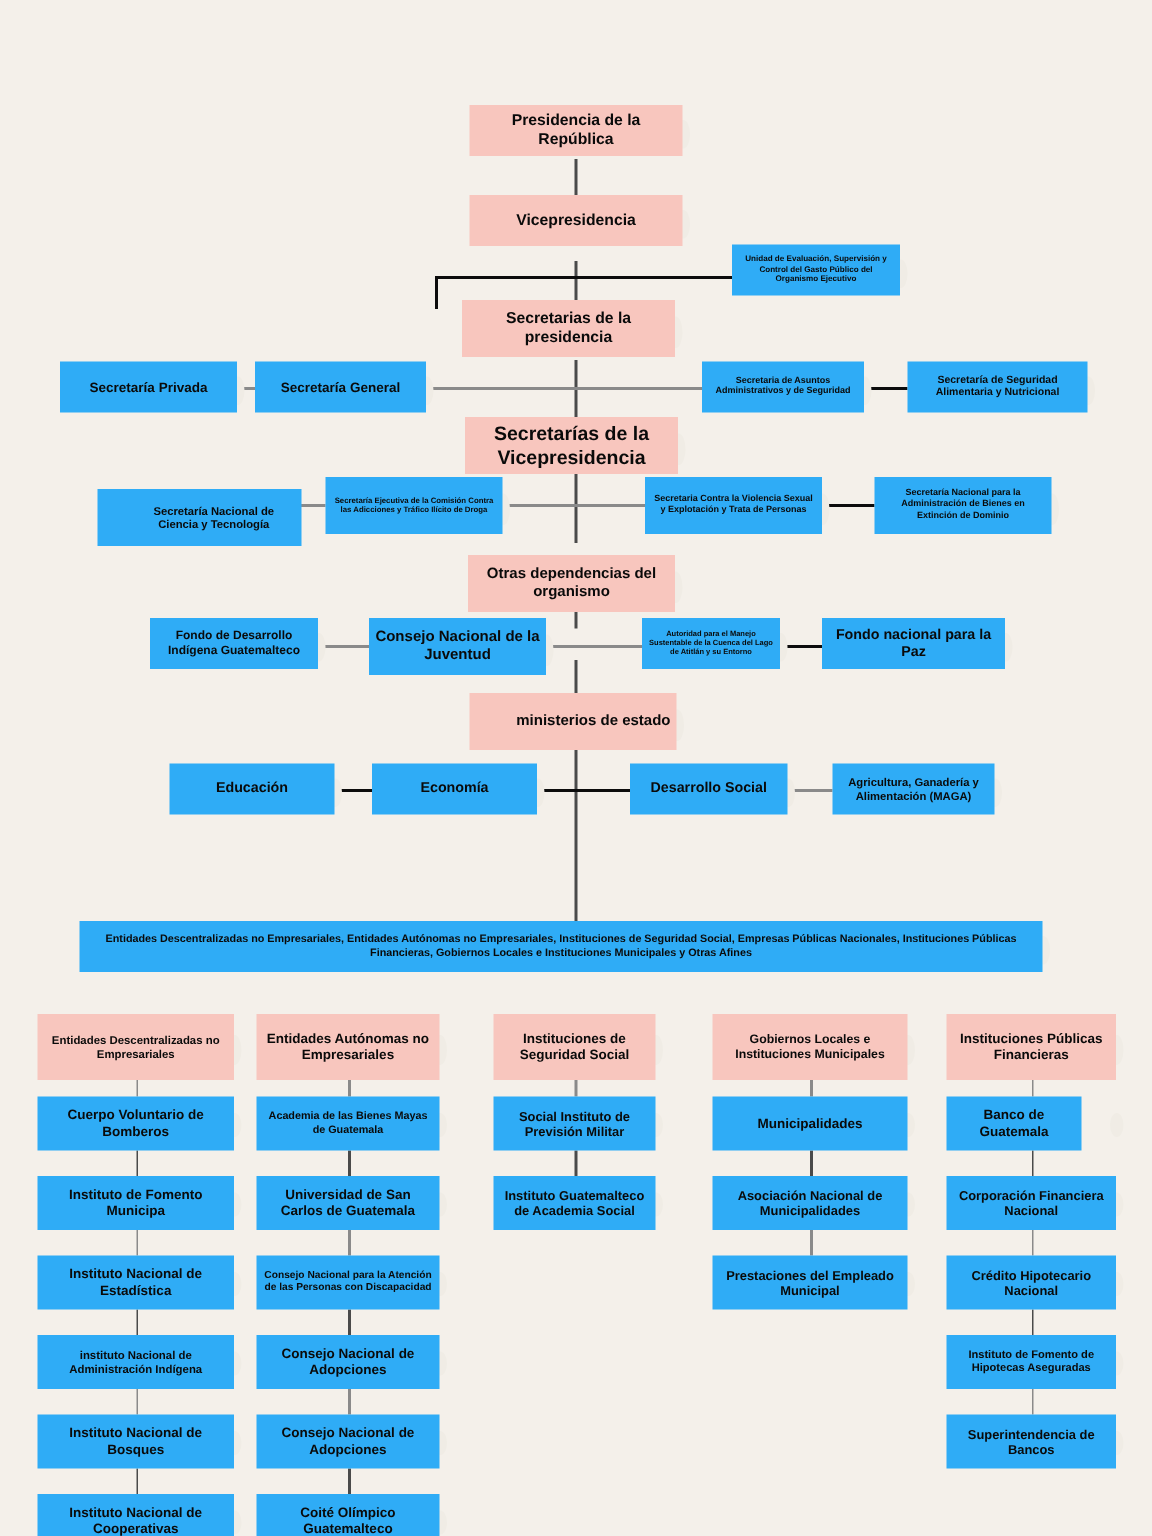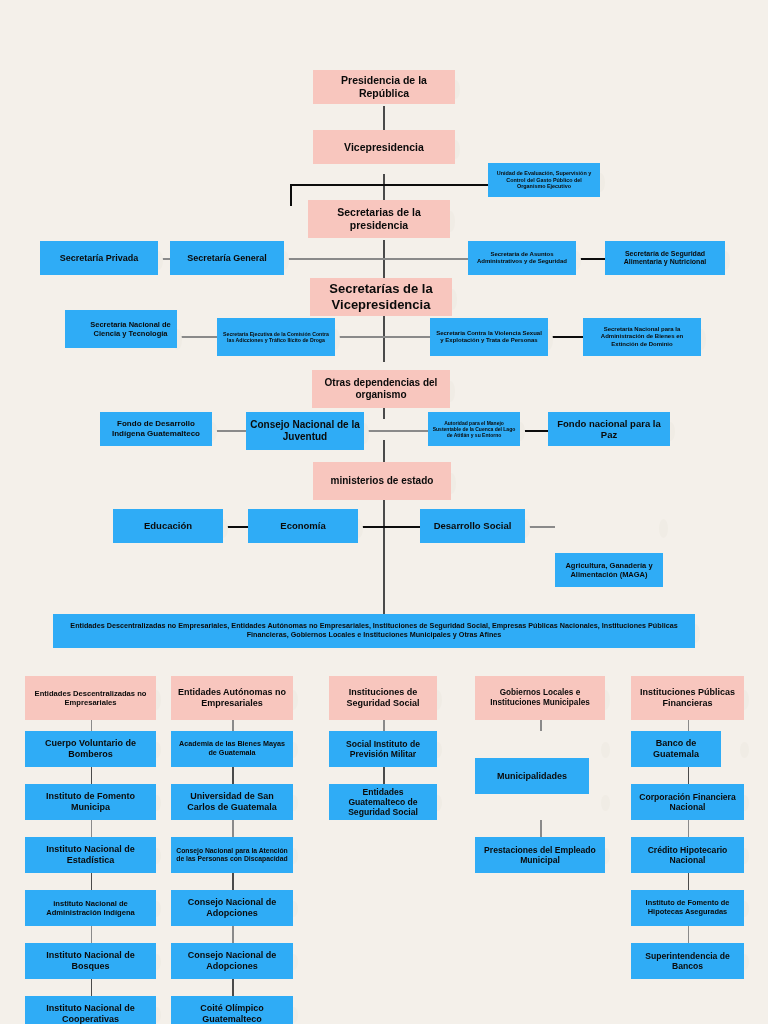--- a/index.html
+++ b/index.html
@@ -111,21 +111,21 @@
     </div>
     <div class="shadow" style="left: 721px; top: 251.2px; width: 9px; height: 18.7px;"></div>
     <div class="line gray" style="left: 158px; top: 258px; width: 12px; height: 1.5px;"></div>
     <div class="line gray" style="left: 284px; top: 258px; width: 100px; height: 1.5px;"></div>
     <div class="line gray" style="left: 384px; top: 258px; width: 84px; height: 1.5px;"></div>
     <div class="line dark" style="left: 576px; top: 258px; width: 29px; height: 1.5px;"></div>
     <div class="node pink" style="left: 310px; top: 278px; width: 142px; height: 38px; font-size: 13px;">
       <span>Secretarías de la Vicepresidencia</span>
     </div>
     <div class="shadow" style="left: 448px; top: 289.4px; width: 9px; height: 20.9px;"></div>
-    <div class="node blue" style="left: 65px; top: 310px; width: 112px; height: 38px; font-size: 7.5px; padding-left: 23px;">
+    <div class="node blue" style="left: 65px; top: 326px; width: 136px; height: 38px; font-size: 7.5px; padding-left: 23px;">
       <span>Secretaría Nacional de Ciencia y Tecnología</span>
     </div>
     <div class="shadow" style="left: 173px; top: 329.4px; width: 9px; height: 20.9px;"></div>
     <div class="node blue" style="left: 217px; top: 318px; width: 118px; height: 38px; font-size: 5.2px;">
       <span>Secretaría Ejecutiva de la Comisión Contra las Adicciones y Tráfico Ilícito de Droga</span>
     </div>
     <div class="shadow" style="left: 331px; top: 329.4px; width: 9px; height: 20.9px;"></div>
     <div class="node blue" style="left: 430px; top: 318px; width: 118px; height: 38px; font-size: 6px;">
       <span>Secretaria Contra la Violencia Sexual y Explotación y Trata de Personas</span>
     </div>
@@ -155,37 +155,37 @@
     </div>
     <div class="shadow" style="left: 516px; top: 422.2px; width: 9px; height: 18.7px;"></div>
     <div class="node blue" style="left: 548px; top: 412px; width: 122px; height: 34px; font-size: 9.5px;">
       <span>Fondo nacional para la Paz</span>
     </div>
     <div class="shadow" style="left: 666px; top: 422.2px; width: 9px; height: 18.7px;"></div>
     <div class="line gray" style="left: 212px; top: 430px; width: 34px; height: 1.5px;"></div>
     <div class="line gray" style="left: 364px; top: 430px; width: 20px; height: 1.5px;"></div>
     <div class="line gray" style="left: 384px; top: 430px; width: 44px; height: 1.5px;"></div>
     <div class="line dark" style="left: 520px; top: 430px; width: 28px; height: 1.5px;"></div>
-    <div class="node pink" style="left: 313px; top: 462px; width: 138px; height: 38px; font-size: 10px;">
+    <div class="node pink" style="left: 313px; top: 462px; width: 138px; height: 38px; font-size: 10px; justify-content: flex-end;">
       <span>ministerios de estado</span>
     </div>
     <div class="shadow" style="left: 447px; top: 473.4px; width: 9px; height: 20.9px;"></div>
     <div class="node blue" style="left: 113px; top: 509px; width: 110px; height: 34px; font-size: 9.5px;">
       <span>Educación</span>
     </div>
     <div class="shadow" style="left: 219px; top: 519.2px; width: 9px; height: 18.7px;"></div>
     <div class="node blue" style="left: 248px; top: 509px; width: 110px; height: 34px; font-size: 9.5px;">
       <span>Economía</span>
     </div>
     <div class="shadow" style="left: 354px; top: 519.2px; width: 9px; height: 18.7px;"></div>
     <div class="node blue" style="left: 420px; top: 509px; width: 105px; height: 34px; font-size: 9.5px; align-items: center;">
       <span>Desarrollo Social</span>
     </div>
     <div class="shadow" style="left: 521px; top: 519.2px; width: 9px; height: 18.7px;"></div>
-    <div class="node blue" style="left: 555px; top: 509px; width: 108px; height: 34px; font-size: 7.5px; margin-top: 44px;">
+    <div class="node blue" style="left: 555px; top: 509px; width: 108px; height: 34px; font-size: 7.5px;">
       <span>Agricultura, Ganadería y Alimentación (MAGA)</span>
     </div>
     <div class="shadow" style="left: 659px; top: 519.2px; width: 9px; height: 18.7px;"></div>
     <div class="line dark" style="left: 223px; top: 526px; width: 25px; height: 1.5px;"></div>
     <div class="line dark" style="left: 358px; top: 526px; width: 26px; height: 1.5px;"></div>
     <div class="line dark" style="left: 384px; top: 526px; width: 36px; height: 1.5px;"></div>
     <div class="line gray" style="left: 525px; top: 526px; width: 30px; height: 1.5px;"></div>
     <div class="node blue" style="left: 53px; top: 614px; width: 642px; height: 34px; font-size: 7.2px;">
       <span>Entidades Descentralizadas no Empresariales, Entidades Autónomas no Empresariales, Instituciones de Seguridad Social, Empresas Públicas Nacionales, Instituciones Públicas Financieras, Gobiernos Locales e Instituciones Municipales y Otras Afines</span>
     </div>
@@ -262,33 +262,36 @@
       <span>Instituciones de Seguridad Social</span>
     </div>
     <div class="shadow" style="left: 433px; top: 690px; width: 9px; height: 20px;"></div>
     <div class="line gray" style="left: 383px; top: 720px; width: 1.5px; height: 11px;"></div>
     <div class="node blue" style="left: 329px; top: 731px; width: 108px; height: 36px; font-size: 8.6px;">
       <span>Social Instituto de Previsión Militar</span>
     </div>
     <div class="shadow" style="left: 433px; top: 742px; width: 9px; height: 16px;"></div>
     <div class="line" style="left: 383px; top: 767px; width: 1.5px; height: 17px;"></div>
     <div class="node blue" style="left: 329px; top: 784px; width: 108px; height: 36px; font-size: 8.6px;">
-      <span>Entidades Guatemalteco de Seguridad Social</span>
+      <span>Instituto Guatemalteco de Academia Social</span>
     </div>
     <div class="shadow" style="left: 433px; top: 795px; width: 9px; height: 16px;"></div>
     <div class="node pink" style="left: 475px; top: 676px; width: 130px; height: 44px; font-size: 8.2px;">
       <span>Gobiernos Locales e Instituciones Municipales</span>
     </div>
     <div class="shadow" style="left: 601px; top: 690px; width: 9px; height: 20px;"></div>
     <div class="line gray" style="left: 540px; top: 720px; width: 1.5px; height: 11px;"></div>
-    <div class="node blue" style="left: 475px; top: 731px; width: 114px; height: 36px; font-size: 9px; margin-top: 27px;">
+    <div class="node blue" style="left: 475px; top: 731px; width: 130px; height: 36px; font-size: 9px;">
       <span>Municipalidades</span>
     </div>
     <div class="shadow" style="left: 601px; top: 742px; width: 9px; height: 16px;"></div>
     <div class="line" style="left: 540px; top: 767px; width: 1.5px; height: 17px;"></div>
+    <div class="node blue" style="left: 475px; top: 784px; width: 130px; height: 36px; font-size: 8.6px;">
+      <span>Asociación Nacional de Municipalidades</span>
+    </div>
     <div class="shadow" style="left: 601px; top: 795px; width: 9px; height: 16px;"></div>
     <div class="line gray" style="left: 540px; top: 820px; width: 1.5px; height: 17px;"></div>
     <div class="node blue" style="left: 475px; top: 837px; width: 130px; height: 36px; font-size: 8.6px;">
       <span>Prestaciones del Empleado Municipal</span>
     </div>
     <div class="shadow" style="left: 601px; top: 848px; width: 9px; height: 16px;"></div>
     <div class="node pink" style="left: 631px; top: 676px; width: 113px; height: 44px; font-size: 9px;">
       <span>Instituciones Públicas Financieras</span>
     </div>
     <div class="shadow" style="left: 740px; top: 690px; width: 9px; height: 20px;"></div>

